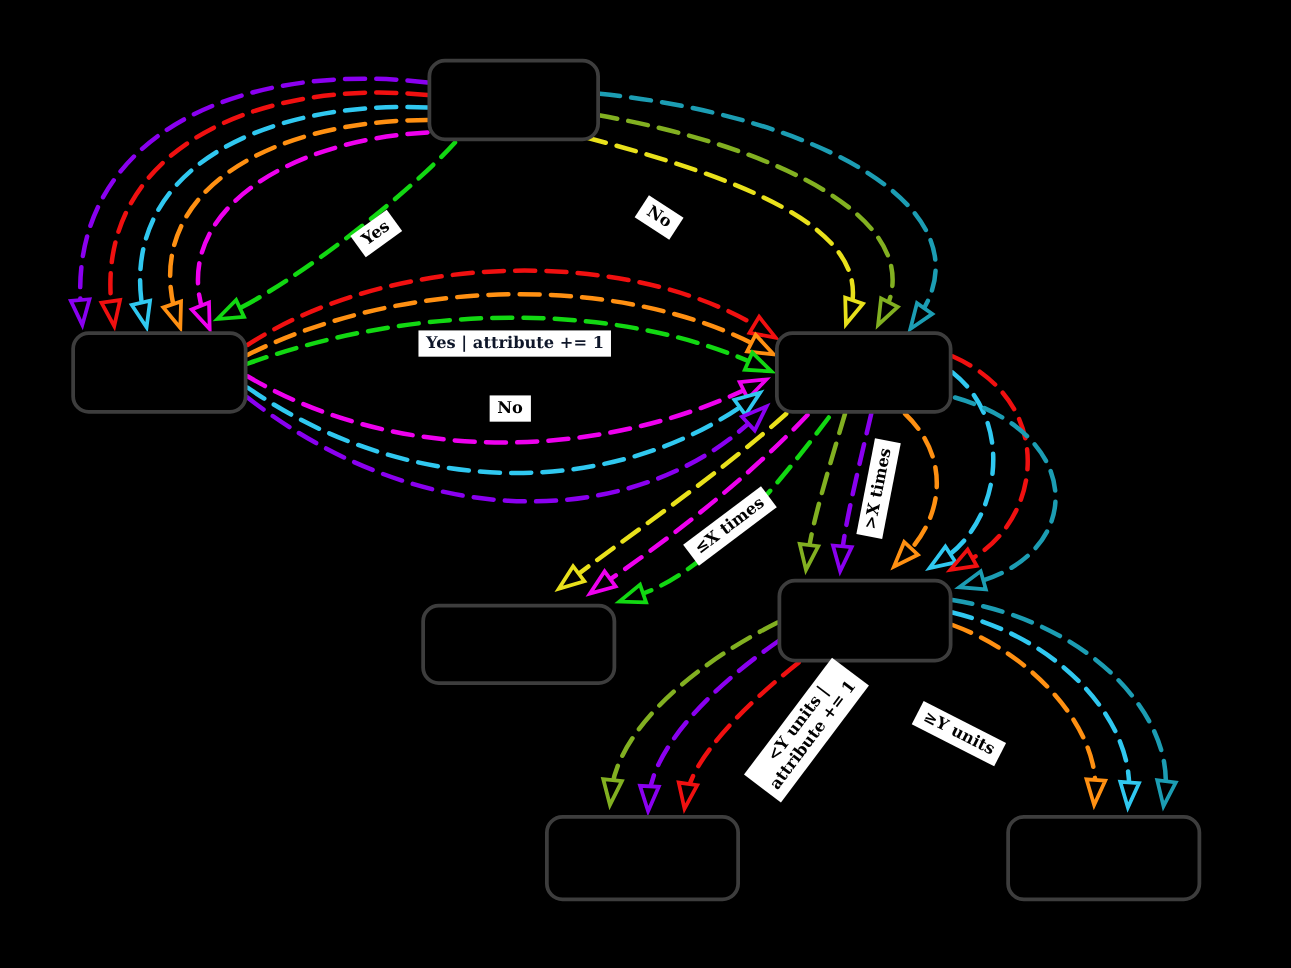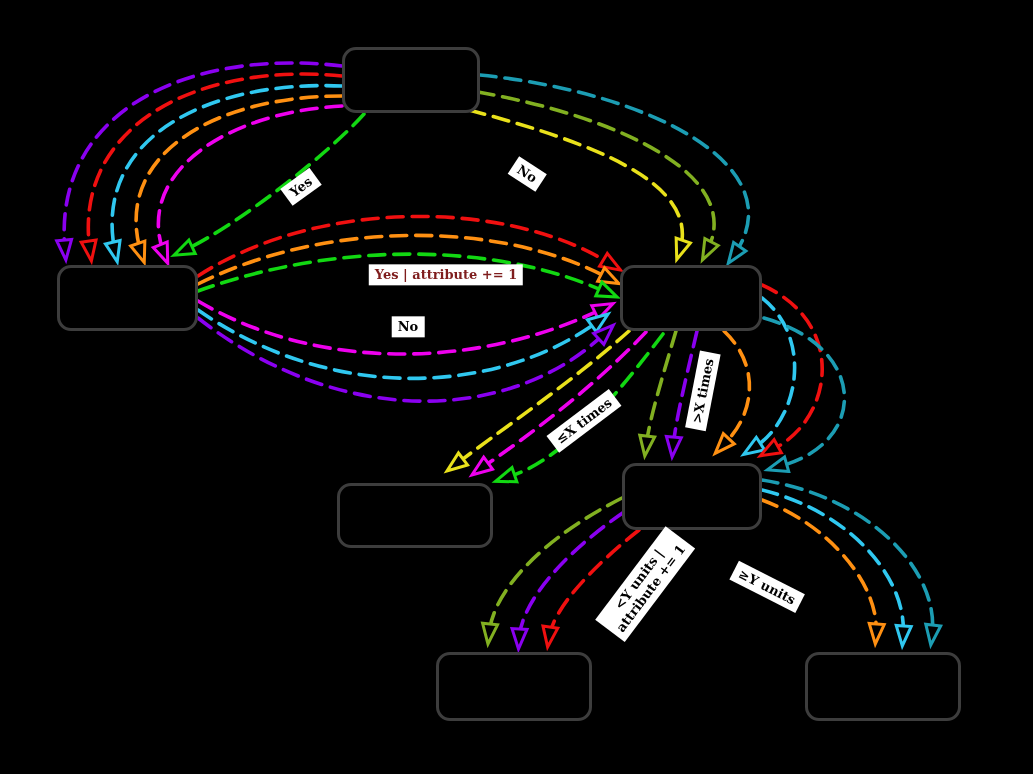--- a/index.html
+++ b/index.html
@@ -86,21 +86,21 @@
       <div class="node" style="left: 436px; top: 652px; width: 156px; height: 69px; border-color: rgb(61, 61, 61);"></div>
       <div class="node" style="left: 805px; top: 652px; width: 156px; height: 69px; border-color: rgb(61, 61, 61);"></div>
     </div>
   <div>
       <div class="edge-label" style="left: 301px; top: 187px; background: rgb(255, 255, 255); color: rgb(0, 0, 0); transform: translate(-50%, -50%) rotate(-36deg);">
         <div>Yes</div>
       </div>
       <div class="edge-label" style="left: 527px; top: 174px; background: rgb(255, 255, 255); color: rgb(0, 0, 0); transform: translate(-50%, -50%) rotate(33deg);">
         <div>No</div>
       </div>
-      <div class="edge-label" style="left: 446px; top: 275px; background: rgb(255, 255, 255); color: #7f1d1d; transform: translate(-50%, -50%) rotate(0deg);">
+      <div class="edge-label" style="left: 412px; top: 275px; background: rgb(255, 255, 255); color: #0f172a; transform: translate(-50%, -50%) rotate(0deg);">
         <div>Yes | attribute += 1</div>
       </div>
       <div class="edge-label" style="left: 408px; top: 327px; background: rgb(255, 255, 255); color: rgb(0, 0, 0); transform: translate(-50%, -50%) rotate(0deg);">
         <div>No</div>
       </div>
       <div class="edge-label" style="left: 584px; top: 421px; background: rgb(255, 255, 255); color: rgb(0, 0, 0); transform: translate(-50%, -50%) rotate(-37deg);">
         <div>≤X times</div>
       </div>
       <div class="edge-label" style="left: 703px; top: 391px; background: rgb(255, 255, 255); color: rgb(0, 0, 0); transform: translate(-50%, -50%) rotate(-79deg);">
         <div>&gt;X times</div>

